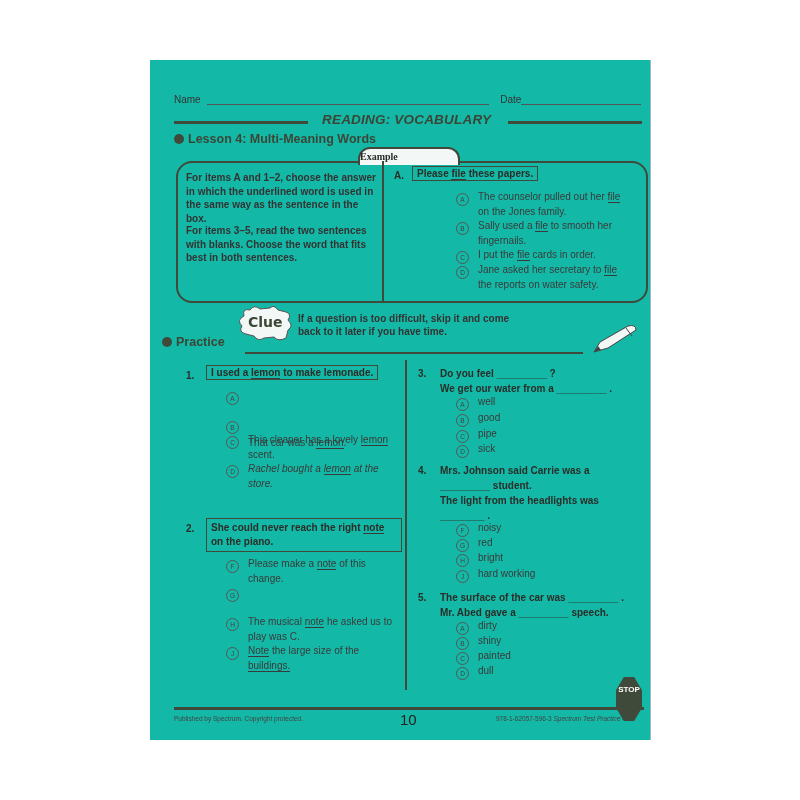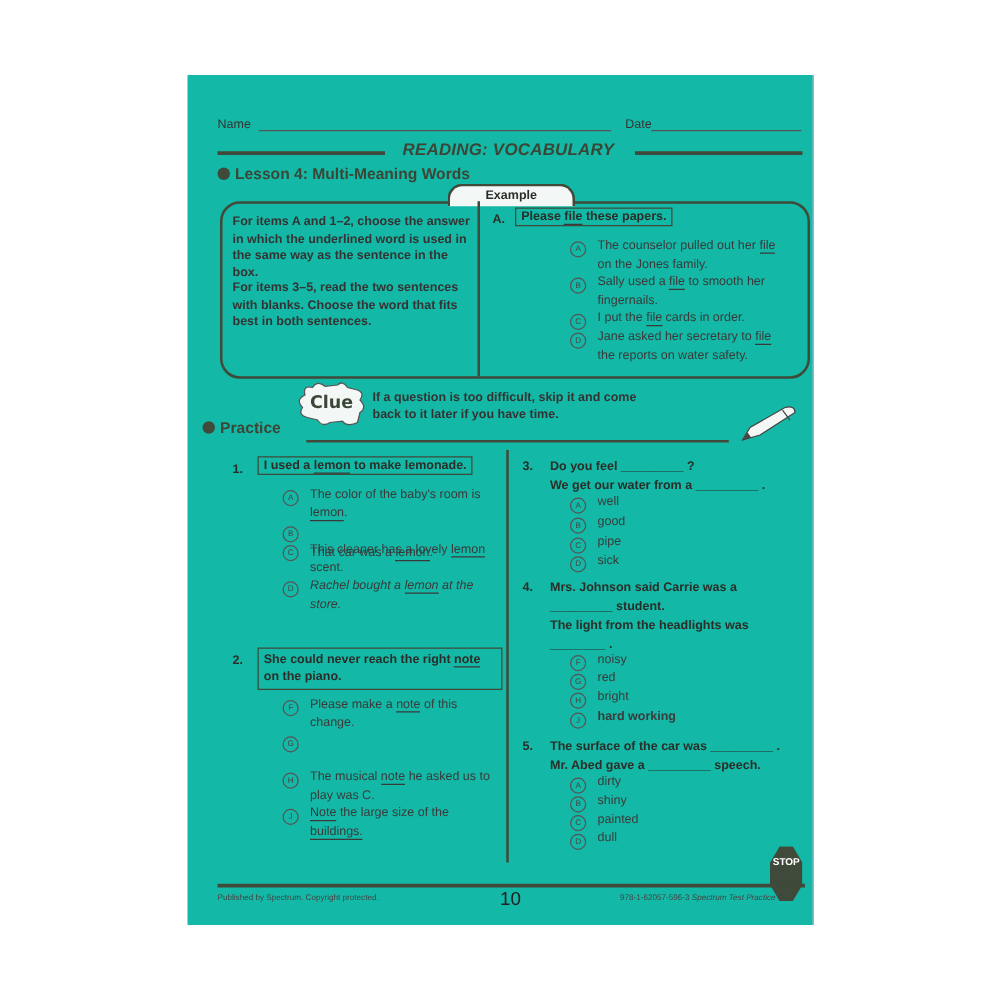--- a/index.html
+++ b/index.html
@@ -9,21 +9,21 @@
         border-right:1px solid #9bb6c9;}
   .abs{position:absolute;}
   .bar{position:absolute;height:3px;background:#3f4a3a;}
   .name-row{position:absolute;left:24px;top:34px;font-size:10px;color:#333;}
   .uline{display:inline-block;border-bottom:1px solid #555;vertical-align:bottom;}
   .title{position:absolute;left:172px;top:52px;font-size:13.5px;font-weight:bold;font-style:italic;color:#3b4636;letter-spacing:0.2px;}
   .lesson{position:absolute;left:24px;top:72px;font-size:12.5px;font-weight:bold;color:#3b4636;}
   .dot{display:inline-block;width:10px;height:10px;border-radius:50%;background:#3f4a3a;margin-right:4px;vertical-align:-1px;}
   .example-box{position:absolute;left:26px;top:101px;width:468px;height:138px;border:2px solid #3f4a3a;border-radius:16px;}
   .example-tab{position:absolute;left:208px;top:87px;width:98px;height:16px;border:2px solid #3f4a3a;border-bottom:none;
-      border-radius:12px 12px 0 0;background:#f3f8f7;text-align:center;font-size:10px;font-weight:bold;line-height:16px;}
+      border-radius:12px 12px 0 0;background:#f3f8f7;text-align:left;font-size:10px;font-weight:bold;line-height:16px;font-family:Liberation Serif, serif;}
   .ex-divider{position:absolute;left:232px;top:101px;width:2px;height:140px;background:#3f4a3a;}
   .instr{position:absolute;left:36px;width:190px;font-size:10px;font-weight:bold;line-height:13.5px;color:#333;}
   .q-box{display:inline-block;border:1.5px solid #3f4a3a;padding:1px 4px;font-weight:bold;}
   .qnum{position:absolute;font-size:10px;font-weight:bold;}
   .opt{position:absolute;font-size:10px;line-height:14.5px;color:#3a3a3a;}
   .bubble{position:absolute;width:11px;height:11px;border:1px solid #555;border-radius:50%;font-size:6.5px;text-align:center;line-height:11px;color:#444;}
   u{text-decoration:none;border-bottom:1.2px solid #3a3a3a;}
   .col-divider{position:absolute;left:255px;top:300px;width:2px;height:330px;background:#3f4a3a;}
   .practice{position:absolute;left:12px;top:275px;font-size:12.5px;font-weight:bold;color:#3b4636;}
   .clue-text{position:absolute;left:148px;top:252px;font-size:10px;font-weight:bold;line-height:13px;color:#333;}
@@ -91,21 +91,20 @@
     </svg>
   </div>
 
   <div class="col-divider"></div>
 
   <div class="qnum" style="left:36px;top:310px;">1.</div>
   <div class="abs" style="left:56px;top:305px;font-size:10px;">
     <span class="q-box"><span>I used a </span><u>lemon</u><span> to make lemonade.</span></span>
   </div>
   <div class="bubble" style="left:76px;top:332px;">A</div>
-  <div class="opt" style="left:98px;top:329px;width:150px;"><span>The color of the baby's room is</span><br><u>lemon</u><span>.</span></div>
   <div class="bubble" style="left:76px;top:361px;">B</div>
   <div class="opt" style="left:98px;top:376px;width:150px;"><span>That car was a </span><u>lemon</u><span>.</span></div>
   <div class="bubble" style="left:76px;top:376px;">C</div>
   <div class="opt" style="left:98px;top:373px;width:150px;"><span>This cleaner has a lovely </span><u>lemon</u><br><span>scent.</span></div>
   <div class="bubble" style="left:76px;top:405px;">D</div>
   <div class="opt" style="left:98px;top:402px;width:150px;font-style:italic;"><span>Rachel bought a </span><u>lemon</u><span> at the</span><br><span>store.</span></div>
 
   <div class="qnum" style="left:36px;top:463px;">2.</div>
   <div class="abs" style="left:56px;top:458px;width:186px;border:1.5px solid #3f4a3a;padding:2px 4px;font-size:10px;font-weight:bold;line-height:14px;">
     <span>She could never reach the right </span><u>note</u><br><span>on the piano.</span>
@@ -131,21 +130,21 @@
 
   <div class="qnum" style="left:268px;top:405px;">4.</div>
   <div class="abs" style="left:290px;top:403px;font-size:10px;font-weight:bold;line-height:15px;"><span>Mrs. Johnson said Carrie was a</span><br><span>_________ student.</span><br><span>The light from the headlights was</span><br><span>________ .</span></div>
   <div class="bubble" style="left:306px;top:464px;">F</div>
   <div class="opt" style="left:328px;top:461px;">noisy</div>
   <div class="bubble" style="left:306px;top:479px;">G</div>
   <div class="opt" style="left:328px;top:476px;">red</div>
   <div class="bubble" style="left:306px;top:494px;">H</div>
   <div class="opt" style="left:328px;top:491px;">bright</div>
   <div class="bubble" style="left:306px;top:510px;">J</div>
-  <div class="opt" style="left:328px;top:507px;font-weight:bold;">hard working</div>
+  <div class="opt" style="left:328px;top:507px;">hard working</div>
 
   <div class="qnum" style="left:268px;top:532px;">5.</div>
   <div class="abs" style="left:290px;top:530px;font-size:10px;font-weight:bold;line-height:15px;"><span>The surface of the car was _________ .</span><br><span>Mr. Abed gave a _________ speech.</span></div>
   <div class="bubble" style="left:306px;top:562px;">A</div>
   <div class="opt" style="left:328px;top:559px;">dirty</div>
   <div class="bubble" style="left:306px;top:577px;">B</div>
   <div class="opt" style="left:328px;top:574px;">shiny</div>
   <div class="bubble" style="left:306px;top:592px;">C</div>
   <div class="opt" style="left:328px;top:589px;">painted</div>
   <div class="bubble" style="left:306px;top:607px;">D</div>

